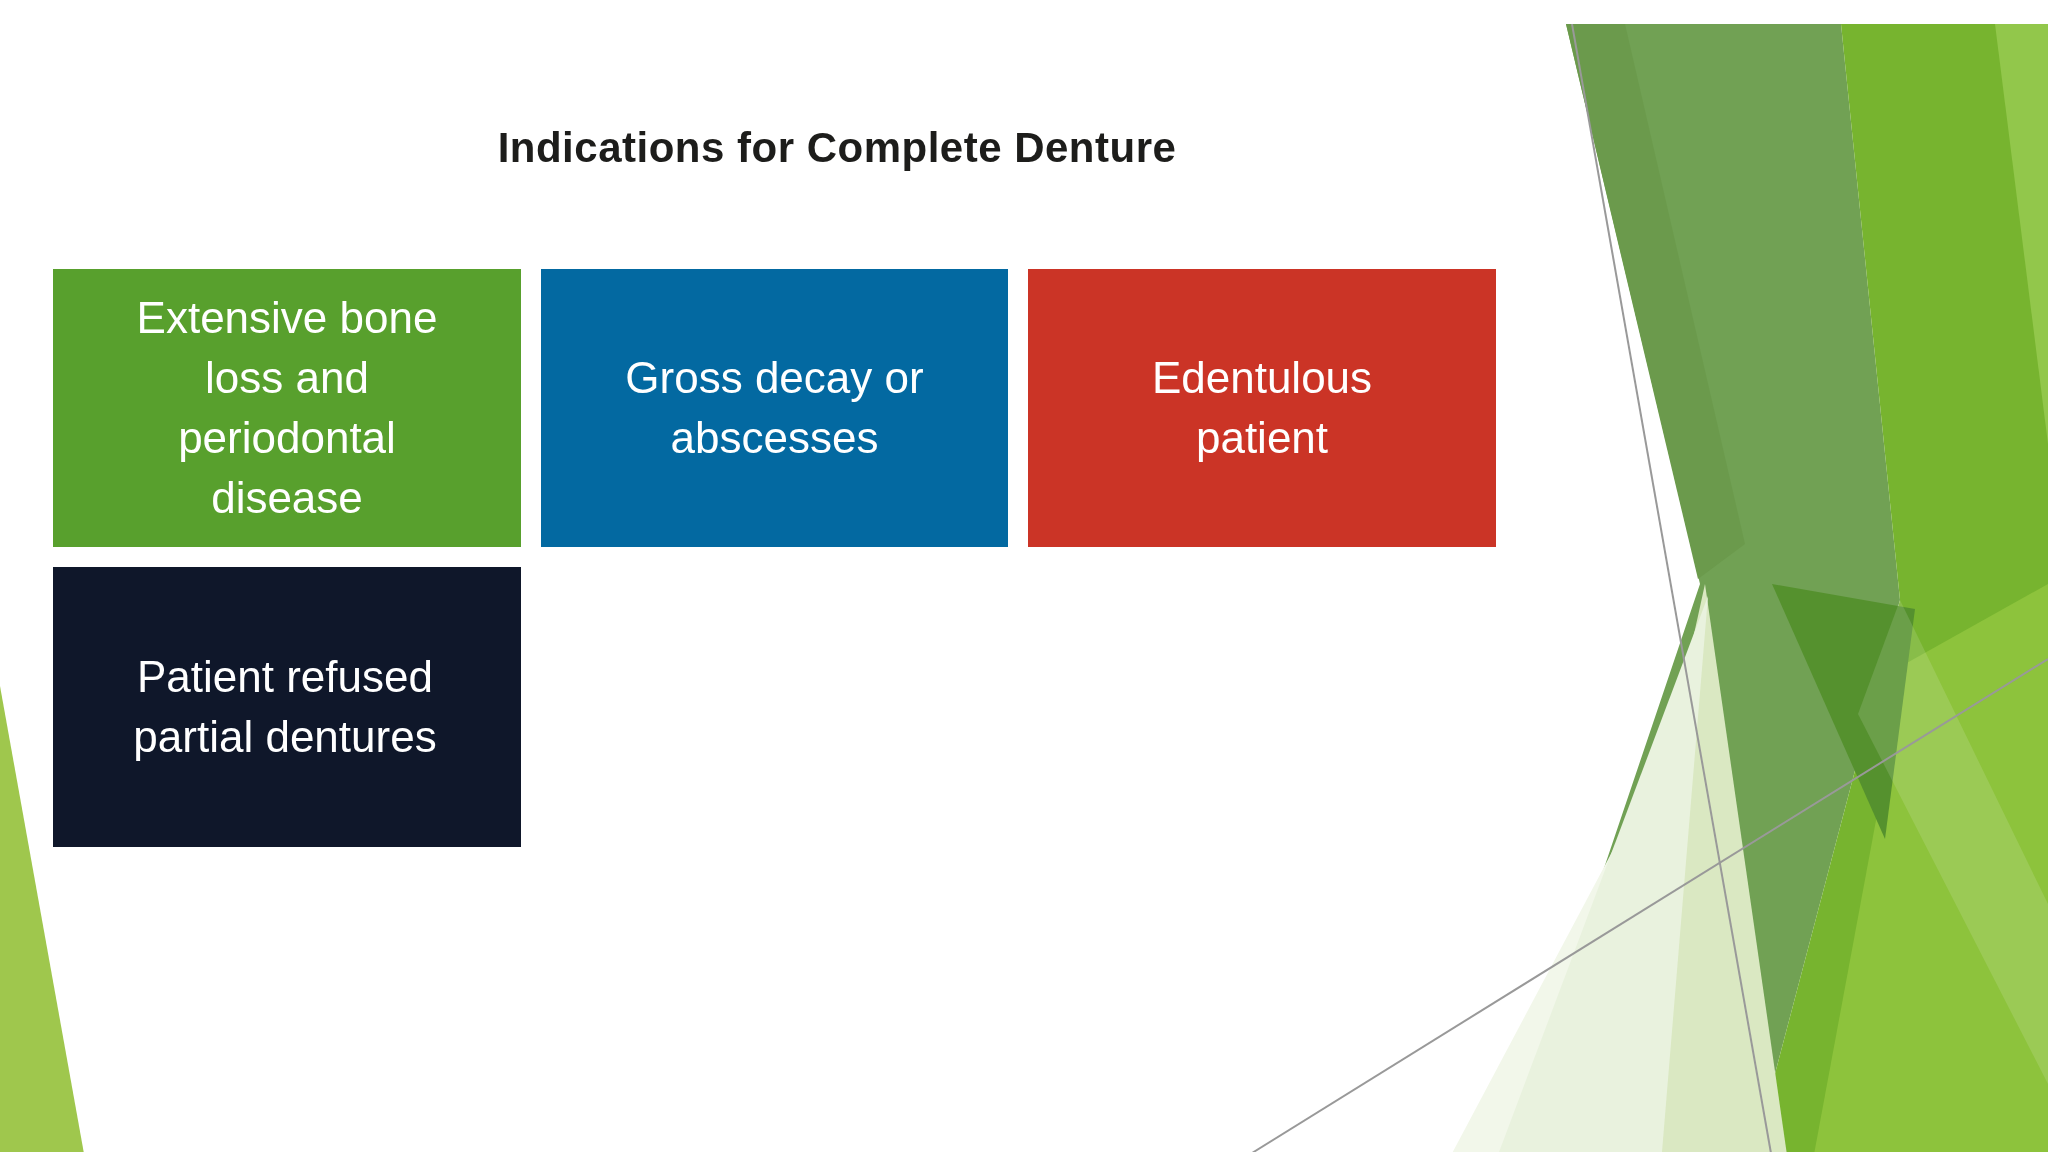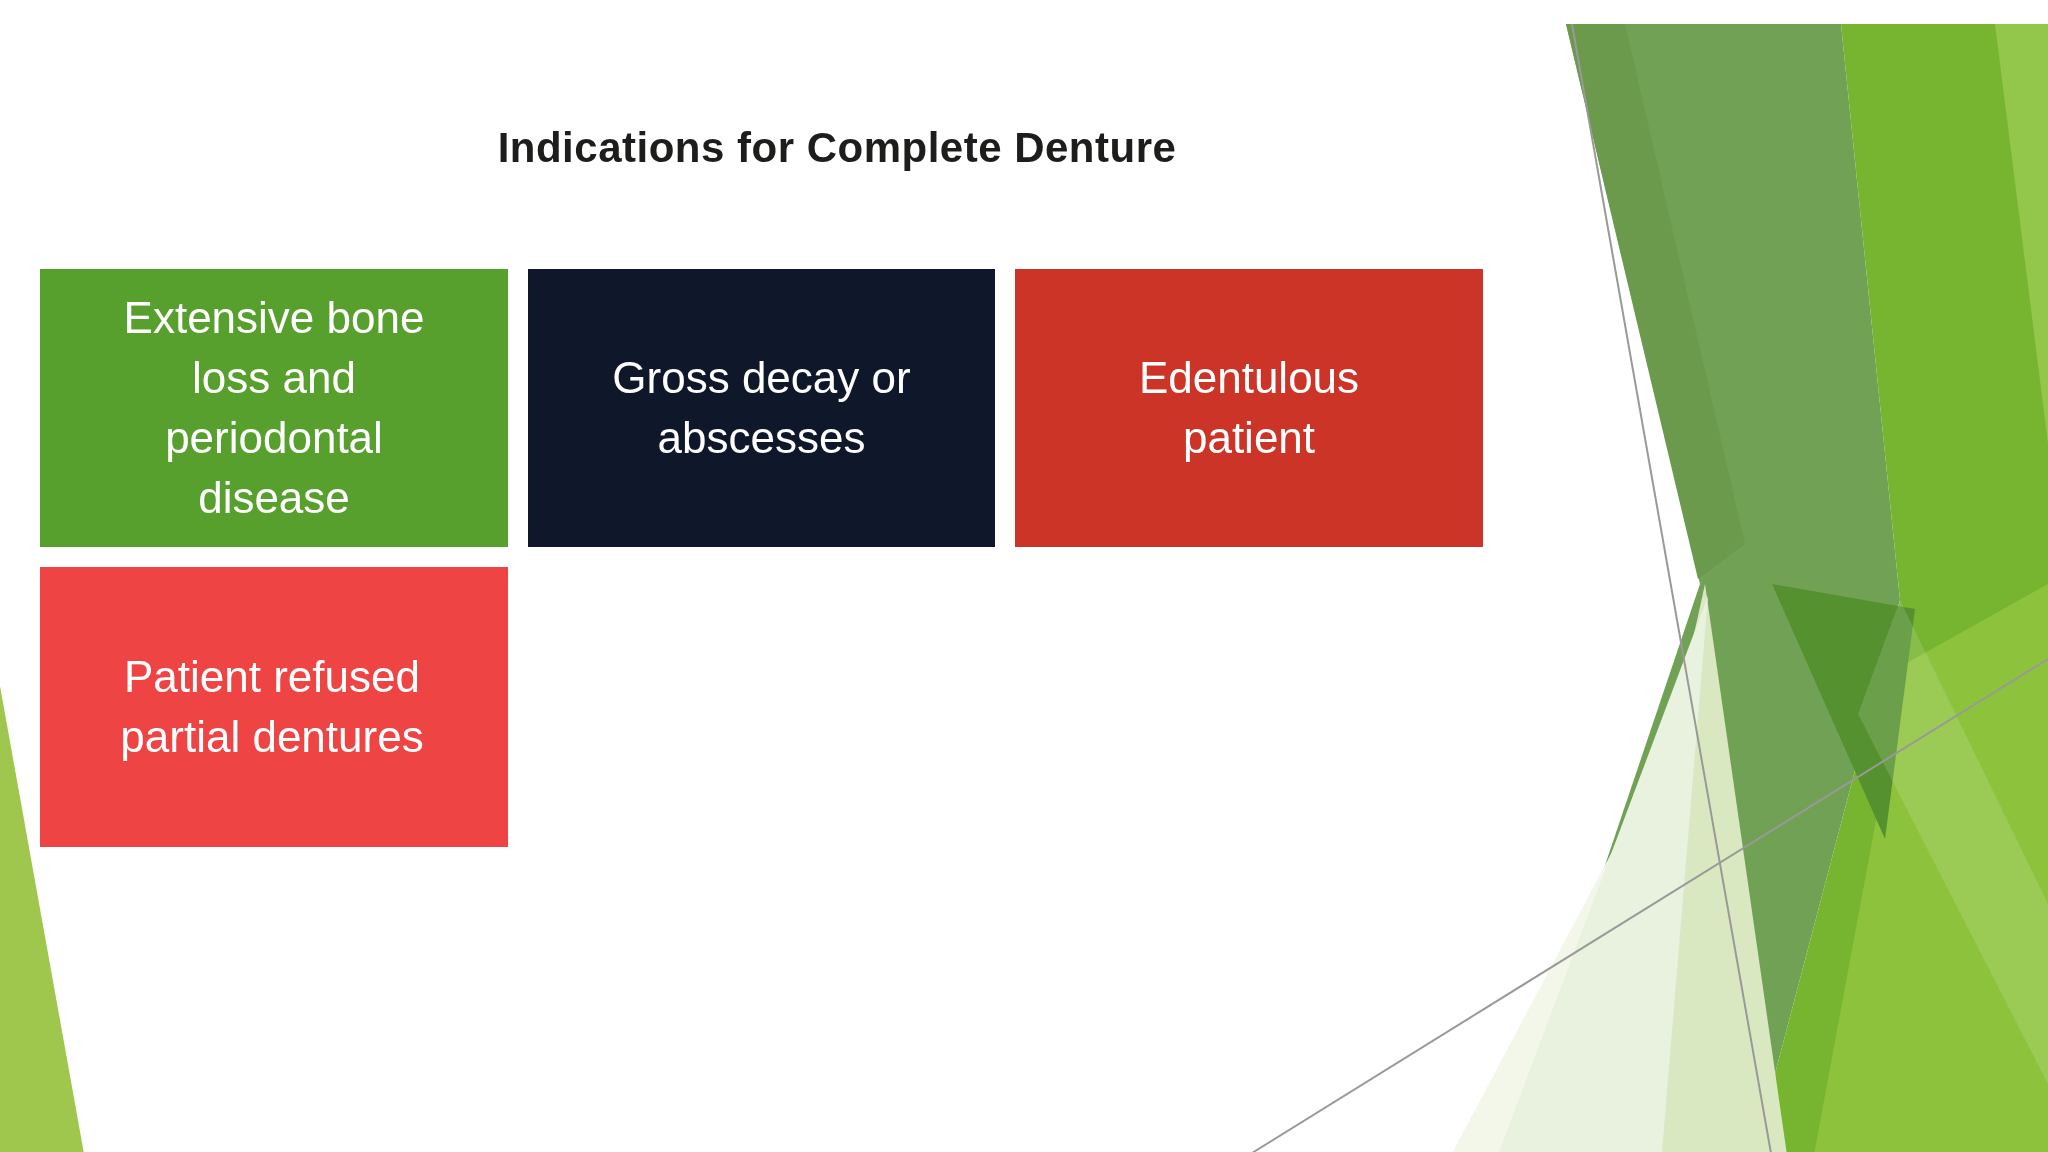--- a/index.html
+++ b/index.html
@@ -25,21 +25,21 @@
     left: 53px;
     width: 1568px;
     margin: 0;
     text-align: center;
     font-size: 42px;
     font-weight: 700;
     letter-spacing: 0.5px;
   }
   .grid {
     position: absolute;
-    left: 40px;
+    left: 53px;
     top: 245px;
     width: 1503px;
     height: 759px;
     display: grid;
     grid-template-columns: 468px 467px 468px;
     grid-template-rows: 278px 280px;
     column-gap: 50px;
     row-gap: 52px;
     gap: 20px;
   }
@@ -76,21 +76,21 @@
     <line x1="2048" y1="635" x2="1215" y2="1152" stroke-width="2" style="stroke: rgb(153, 153, 153);"></line>
   </svg>
 
   <h1 class="title" style="color: rgb(29, 29, 27);">Indications for Complete Denture</h1>
 
   <div class="grid">
     <div class="box" style="background: rgb(88, 160, 45); color: rgb(255, 255, 255);">Extensive bone
 loss and
 periodontal
 disease</div>
-    <div class="box" style="background: #0f172a; color: rgb(255, 255, 255);">Gross decay or
+    <div class="box" style="background: #0369a1; color: rgb(255, 255, 255);">Gross decay or
 abscesses</div>
     <div class="box" style="background: rgb(203, 52, 38); color: rgb(255, 255, 255);">Edentulous
 patient</div>
-    <div class="box" style="background: #ef4444; color: rgb(255, 255, 255); padding-left: 12px;">Patient refused
+    <div class="box" style="background: #0f172a; color: rgb(255, 255, 255); padding-left: 12px;">Patient refused
 partial dentures</div>
   </div>
 
 </div>
 
 </body></html>

